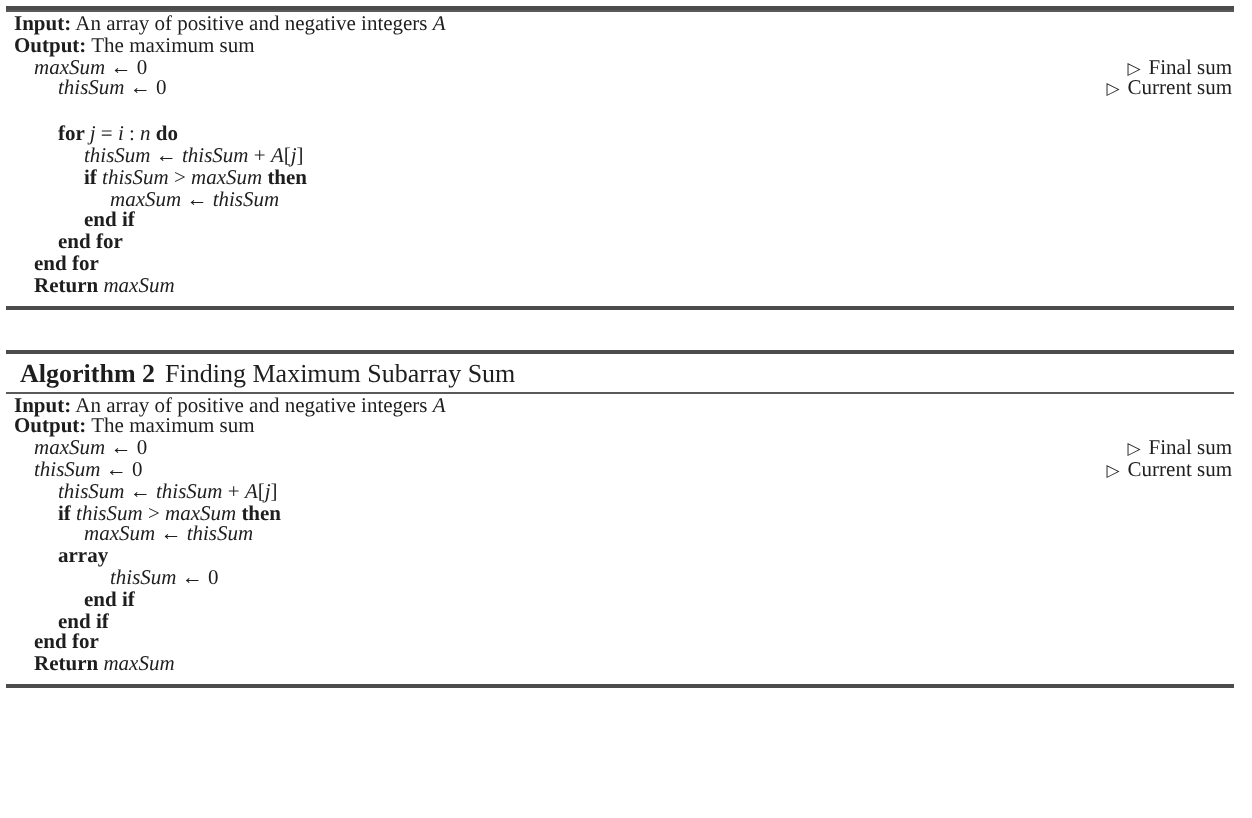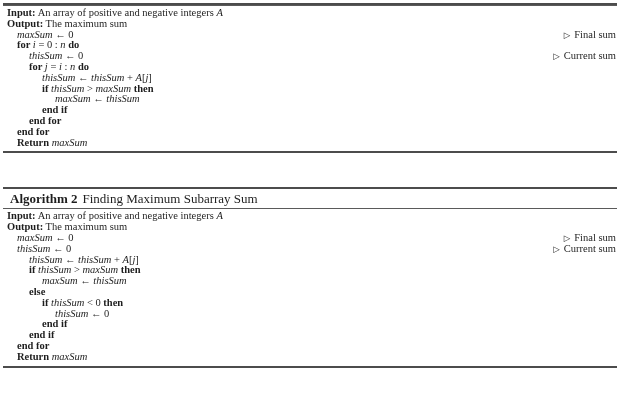--- a/index.html
+++ b/index.html
@@ -14,21 +14,21 @@
     font-family: "Liberation Serif", "DejaVu Serif", serif;
     color: #1e1e1e;
   }
   .page {
     padding: 3px 0 0 3px;
   }
   .algo {
     width: 614px;
   }
   .algo + .algo {
-    margin-top: 34px;
+    margin-top: 20px;
   }
   .rule-thick {
     height: 2px;
     background: #4c4c4c;
   }
   .rule-thin {
     height: 1px;
     background: #5a5a5a;
   }
   .algo-title {
@@ -75,23 +75,22 @@
 <body>
 
 <div class="page" id="doc">
   <section class="algo">
     <div class="rule-thick"></div>
     <div class="rule-thin"></div>
     <div class="lines">
         <div class="line" style="padding-left: 4px;"><span class="seg-b">Input:</span><span class="seg-r"> An array of positive and negative integers </span><span class="seg-i">A</span></div>
         <div class="line" style="padding-left: 4px;"><span class="seg-b">Output:</span><span class="seg-r"> The maximum sum</span></div>
         <div class="line" style="padding-left: 14px;"><span class="seg-i">maxSum</span><span class="seg-r"> ← 0</span><span class="comment"><span class="comment-marker">▷</span><span>Final sum</span></span></div>
-        <div class="line" style="padding-left: 14px;"><span class="seg-b">for </span><span class="seg-i">i</span><span class="seg-r"> = 0 : </span><span class="seg-i">n</span><span class="seg-b"> do</span></div>
         <div class="line" style="padding-left: 26px;"><span class="seg-i">thisSum</span><span class="seg-r"> ← 0</span><span class="comment"><span class="comment-marker">▷</span><span>Current sum</span></span></div>
-        <div class="line" style="padding-left: 26px;"><span class="seg-b">for </span><span class="seg-i">j</span><span class="seg-r"> = </span><span class="seg-i">i</span><span class="seg-r"> : </span><span class="seg-i">n</span><span class="seg-b"> do</span></div>
+        <div class="line" style="padding-left: 26px; margin-top: 12px;"><span class="seg-b">for </span><span class="seg-i">j</span><span class="seg-r"> = </span><span class="seg-i">i</span><span class="seg-r"> : </span><span class="seg-i">n</span><span class="seg-b"> do</span></div>
         <div class="line" style="padding-left: 39px;"><span class="seg-i">thisSum</span><span class="seg-r"> ← </span><span class="seg-i">thisSum</span><span class="seg-r"> + </span><span class="seg-i">A</span><span class="seg-r">[</span><span class="seg-i">j</span><span class="seg-r">]</span></div>
         <div class="line" style="padding-left: 39px;"><span class="seg-b">if </span><span class="seg-i">thisSum</span><span class="seg-r"> &gt; </span><span class="seg-i">maxSum</span><span class="seg-b"> then</span></div>
         <div class="line" style="padding-left: 52px;"><span class="seg-i">maxSum</span><span class="seg-r"> ← </span><span class="seg-i">thisSum</span></div>
         <div class="line" style="padding-left: 39px;"><span class="seg-b">end if</span></div>
         <div class="line" style="padding-left: 26px;"><span class="seg-b">end for</span></div>
         <div class="line" style="padding-left: 14px;"><span class="seg-b">end for</span></div>
         <div class="line" style="padding-left: 14px;"><span class="seg-b">Return </span><span class="seg-i">maxSum</span></div>
       </div>
     <div class="rule-thick"></div>
   </section>
@@ -101,22 +100,21 @@
     <div class="algo-title"><span class="algo-label">Algorithm 2</span><span class="algo-name">Finding Maximum Subarray Sum</span></div>
     <div class="rule-thin"></div>
     <div class="lines">
         <div class="line" style="padding-left: 4px;"><span class="seg-b">Input:</span><span class="seg-r"> An array of positive and negative integers </span><span class="seg-i">A</span></div>
         <div class="line" style="padding-left: 4px;"><span class="seg-b">Output:</span><span class="seg-r"> The maximum sum</span></div>
         <div class="line" style="padding-left: 14px;"><span class="seg-i">maxSum</span><span class="seg-r"> ← 0</span><span class="comment"><span class="comment-marker">▷</span><span>Final sum</span></span></div>
         <div class="line" style="padding-left: 14px;"><span class="seg-i">thisSum</span><span class="seg-r"> ← 0</span><span class="comment"><span class="comment-marker">▷</span><span>Current sum</span></span></div>
         <div class="line" style="padding-left: 26px;"><span class="seg-i">thisSum</span><span class="seg-r"> ← </span><span class="seg-i">thisSum</span><span class="seg-r"> + </span><span class="seg-i">A</span><span class="seg-r">[</span><span class="seg-i">j</span><span class="seg-r">]</span></div>
         <div class="line" style="padding-left: 26px;"><span class="seg-b">if </span><span class="seg-i">thisSum</span><span class="seg-r"> &gt; </span><span class="seg-i">maxSum</span><span class="seg-b"> then</span></div>
         <div class="line" style="padding-left: 39px;"><span class="seg-i">maxSum</span><span class="seg-r"> ← </span><span class="seg-i">thisSum</span></div>
-        <div class="line" style="padding-left: 26px;"><span class="seg-b">else</span></div>
-        <div class="line" style="padding-left: 39px;"><span class="seg-b">if </span><span class="seg-i">thisSum</span><span class="seg-r"> &lt; 0</span><span class="seg-b"> then</span></div>
+        <div class="line" style="padding-left: 26px;"><span class="seg-b">array</span></div>
         <div class="line" style="padding-left: 52px;"><span class="seg-i">thisSum</span><span class="seg-r"> ← 0</span></div>
         <div class="line" style="padding-left: 39px;"><span class="seg-b">end if</span></div>
         <div class="line" style="padding-left: 26px;"><span class="seg-b">end if</span></div>
         <div class="line" style="padding-left: 14px;"><span class="seg-b">end for</span></div>
         <div class="line" style="padding-left: 14px;"><span class="seg-b">Return </span><span class="seg-i">maxSum</span></div>
       </div>
     <div class="rule-thick"></div>
   </section>
 </div>
 

